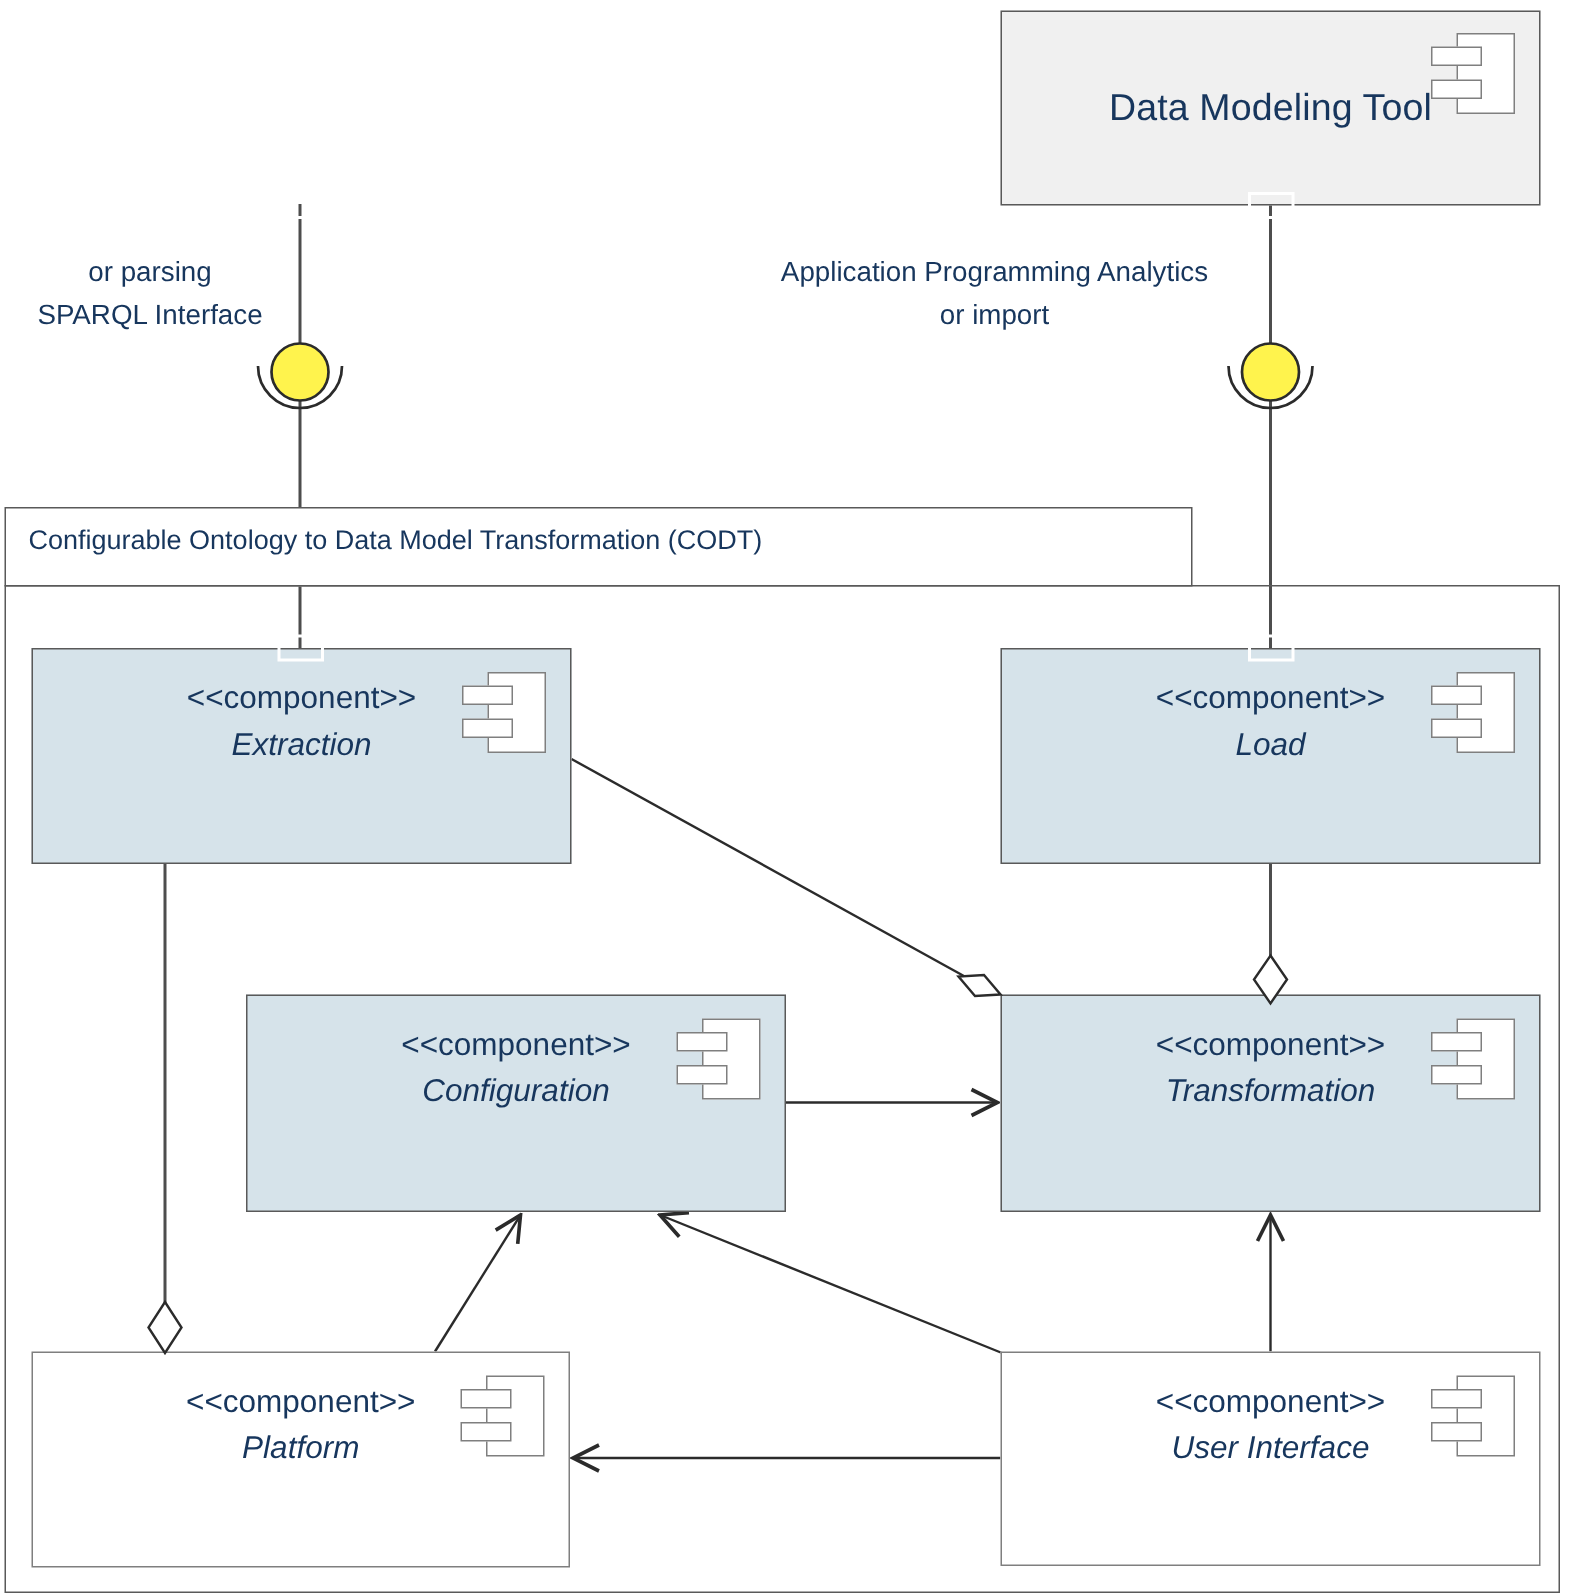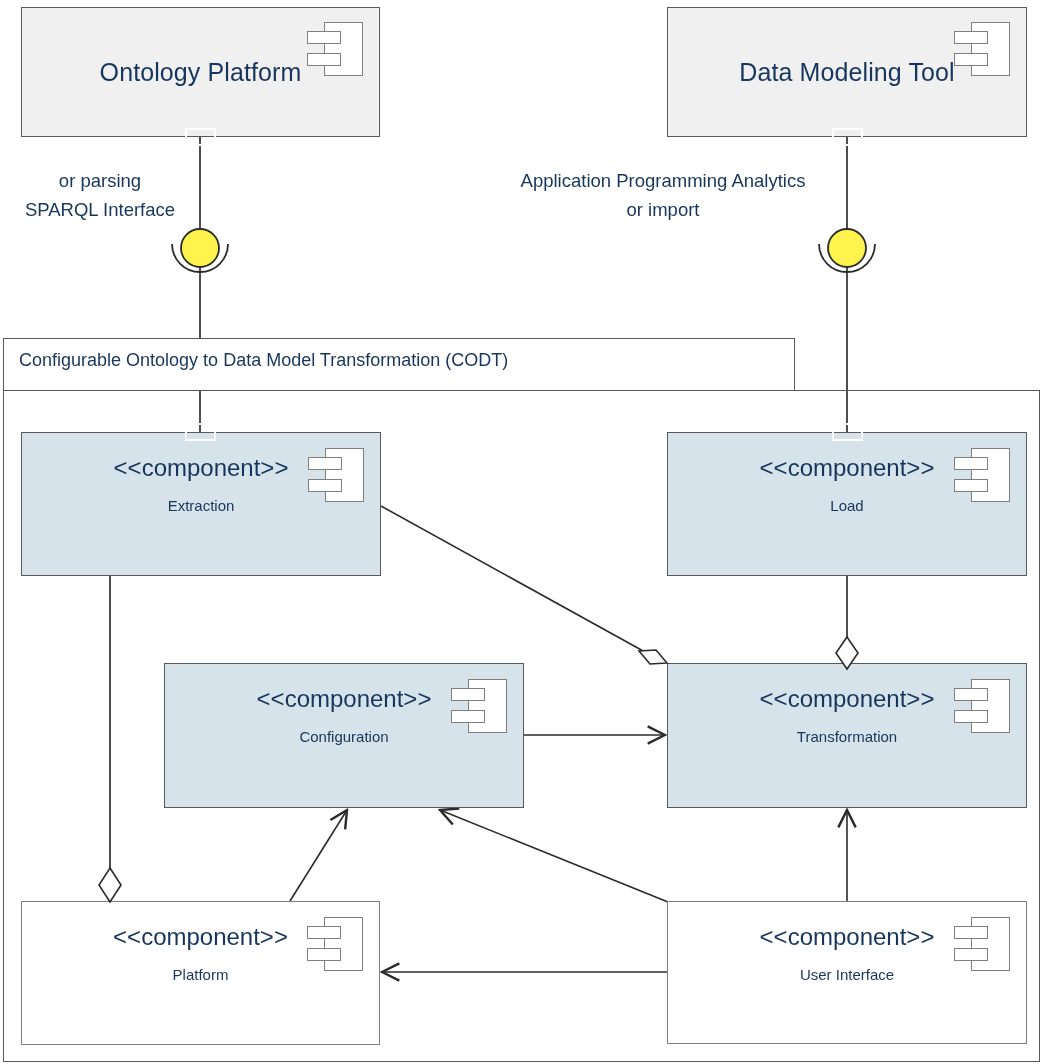--- a/index.html
+++ b/index.html
@@ -53,25 +53,26 @@
     color: #17365d;
     white-space: nowrap;
   }
   .ext-title {
     top: 50px;
     font-size: 25px;
     letter-spacing: 0.1px;
   }
   .stereotype {
     top: 21px;
-    font-size: 24px;
+    font-size: 21px;
   }
   .comp-name {
-    top: 64px;
-    font-size: 15px;
+    top: 52px;
+    font-size: 21px;
+    font-style: italic;
   }
 
   
   .comp-icon {
     position: absolute;
     width: 56px;
     height: 54px;
   }
   .comp-icon .body {
     position: absolute;
@@ -184,28 +185,20 @@
 
     <line x1="290" y1="901" x2="347" y2="810" stroke="#2b2b2b" stroke-width="1.6" marker-end="url(#openarrow)"></line>
 
     <line x1="668" y1="902" x2="440" y2="810" stroke="#2b2b2b" stroke-width="1.6" marker-end="url(#openarrow)"></line>
 
     <line x1="847" y1="901" x2="847" y2="810" stroke="#2b2b2b" stroke-width="1.6" marker-end="url(#openarrow)"></line>
 
     <line x1="667" y1="972" x2="382" y2="972" stroke="#2b2b2b" stroke-width="1.6" marker-end="url(#openarrow)"></line>
   </svg>
 
-  <div class="node ext-sys" style="left:21px; top:7px; width:359px; height:130px;">
-    <div class="node-label ext-title">Ontology Platform</div>
-    <div class="comp-icon" style="right:16px; top:14px;">
-      <div class="body"></div>
-      <div class="tab t1"></div>
-      <div class="tab t2"></div>
-    </div>
-  </div>
   <div class="port" style="left:185px; top:128px;"></div>
 
   <div class="node ext-sys" style="left:667px; top:7px; width:360px; height:130px;">
     <div class="node-label ext-title">Data Modeling Tool</div>
     <div class="comp-icon" style="right:16px; top:14px;">
       <div class="body"></div>
       <div class="tab t1"></div>
       <div class="tab t2"></div>
     </div>
   </div>

